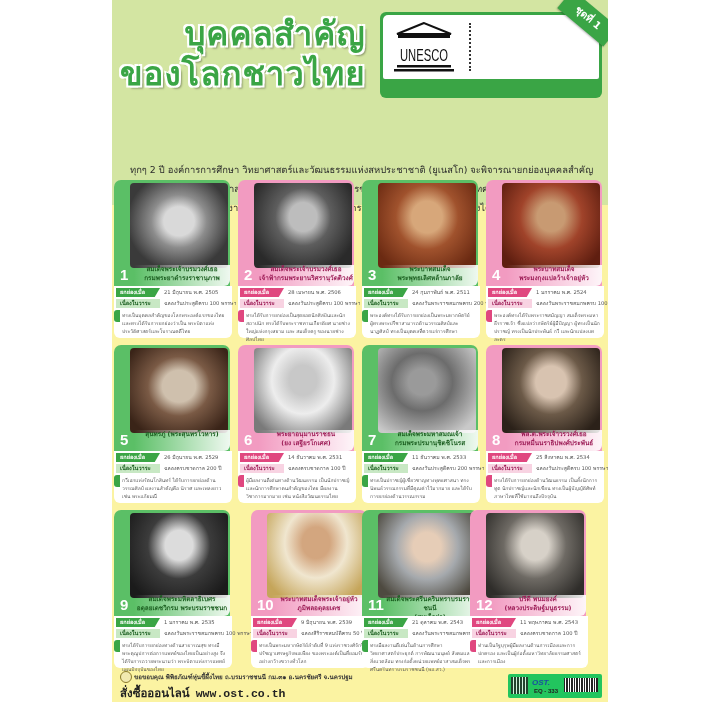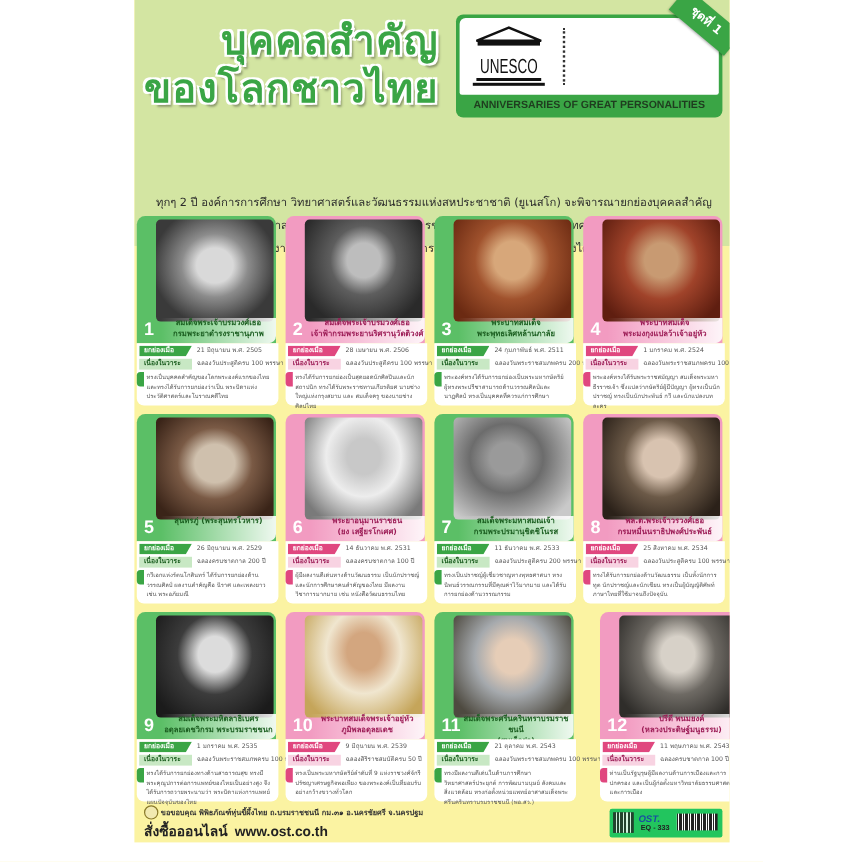--- a/index.html
+++ b/index.html
@@ -35,21 +35,21 @@
   .card.pink .lbl2{background:#f8d3e2;color:#9c1c56;}
   .card .val{position:absolute;left:50px;font-size:5.2px;line-height:9px;color:#555;white-space:nowrap;}
   .card .desc{position:absolute;left:8px;top:25px;width:106px;font-size:4.9px;line-height:8px;color:#555;}
   .card .tab{position:absolute;left:0;top:24px;width:6px;height:12px;border-radius:3px 0 0 3px;}
   .card.green .tab{background:#3aa545;}
   .card.pink .tab{background:#e0477f;}
   .footer{position:absolute;left:0;top:668px;width:496px;height:34px;}
   .footer .thanks{position:absolute;left:22px;top:4px;font-size:6.2px;font-weight:bold;color:#333;white-space:nowrap;}
   .footer .seal{position:absolute;left:8px;top:3px;width:10px;height:10px;border-radius:50%;border:1px solid #8a7a2a;background:#f1e9b0;}
   .footer .order{position:absolute;left:8px;top:16px;font-size:11.5px;font-weight:bold;color:#222;white-space:nowrap;}
-  .footer .order .url{font-family:Liberation Sans, sans-serif;margin-left:6px;}
+  .footer .order .url{font-family:Liberation Mono, monospace;margin-left:6px;}
   .footer .fine{position:absolute;left:240px;top:10px;width:150px;font-size:2.8px;line-height:4px;color:#666;}
   .footer .badge{position:absolute;left:396px;top:6px;width:94px;height:24px;background:#22c55e;border-radius:2px;}
   .footer .qr{position:absolute;left:3px;top:3px;width:17px;height:17px;background:repeating-linear-gradient(90deg,#222 0 2px,#fff 2px 3px),#222;opacity:0.8;}
   .footer .ost{position:absolute;left:24px;top:4px;font-family:"Liberation Sans",sans-serif;font-weight:bold;font-style:italic;font-size:8px;color:#1a4fa0;}
   .footer .code{position:absolute;left:26px;top:14px;font-family:"Liberation Sans",sans-serif;font-weight:bold;font-size:6px;color:#222;}
   .footer .barcode{position:absolute;left:56px;top:4px;width:34px;height:14px;background:repeating-linear-gradient(90deg,#222 0 1px,#fff 1px 2px,#222 2px 4px,#fff 4px 5px);}
 </style>
 </head>
 <body>
 
@@ -65,21 +65,20 @@
     <div class="unesco-inner">
       <svg class="unesco-logo" viewBox="0 0 62 52">
         <polygon points="31,2 4,13 58,13" fill="none" stroke="#111" stroke-width="2"></polygon>
         <rect x="5" y="14" width="52" height="3" fill="#111"></rect>
         <text x="31" y="40" font-family="Liberation Sans, sans-serif" font-size="17" text-anchor="middle" fill="#111" textLength="48" lengthAdjust="spacingAndGlyphs">UNESCO</text>
         <rect x="4" y="44" width="54" height="2.5" fill="#111"></rect>
         <rect x="1" y="48" width="60" height="2.5" fill="#111"></rect>
       </svg>
       <div class="unesco-dots"></div>
     </div>
-    <div class="unesco-banner">ANNIVERSARIES OF GREAT PERSONALITIES</div>
     <div class="ribbon">ชุดที่ 1</div>
   </div>
 
   <div class="intro">
     <div>ทุกๆ 2 ปี องค์การการศึกษา วิทยาศาสตร์และวัฒนธรรมแห่งสหประชาชาติ (ยูเนสโก) จะพิจารณายกย่องบุคคลสำคัญ</div>
     <div>ในด้านการศึกษา วิทยาศาสตร์ วัฒนธรรม และการสื่อสารของแต่ละประเทศ ตามที่ประเทศสมาชิกเสนอชื่อ เพื่อประกาศให้</div>
     <div>ประชาคมโลกได้รับรู้คุณงามความดีของบุคคลนั้น เป็นการเชิดชูเกียรติ และให้คนรุ่นหลังได้เรียนรู้เป็นแบบอย่างอันดีงาม</div>
   </div>
 
   <div id="cards">
@@ -238,21 +237,21 @@
         </div>
         <div class="info">
           <div class="lbl lbl1" style="top:2px">ยกย่องเมื่อ</div>
           <div class="val" style="top:2px">1 มกราคม พ.ศ. 2535</div>
           <div class="lbl lbl2" style="top:13px">เนื่องในวาระ</div>
           <div class="val" style="top:13px">ฉลองวันพระราชสมภพครบ 100 พรรษา</div>
           <div class="tab"></div>
           <div class="desc">ทรงได้รับการยกย่องทางด้านสาธารณสุข ทรงมีพระคุณูปการต่อการแพทย์ของไทยเป็นอย่างสูง จึงได้รับการถวายพระนามว่า พระบิดาแห่งการแพทย์แผนปัจจุบันของไทย</div>
         </div>
       </div>
-      <div class="card pink" style="left: 126px; top: 510px;">
+      <div class="card pink" style="left: 139px; top: 510px;">
         <div class="frame">
           <div class="photo" style="background:radial-gradient(ellipse at 50% 35%,#d3a67f 0 20%,#f0e6cf 45%,#c5a55a 85%)"></div>
           <div class="num">10</div>
           <div class="name">
             <div>พระบาทสมเด็จพระเจ้าอยู่หัว</div>
             <div>ภูมิพลอดุลยเดช</div>
           </div>
         </div>
         <div class="info">
           <div class="lbl lbl1" style="top:2px">ยกย่องเมื่อ</div>
@@ -274,21 +273,21 @@
         </div>
         <div class="info">
           <div class="lbl lbl1" style="top:2px">ยกย่องเมื่อ</div>
           <div class="val" style="top:2px">21 ตุลาคม พ.ศ. 2543</div>
           <div class="lbl lbl2" style="top:13px">เนื่องในวาระ</div>
           <div class="val" style="top:13px">ฉลองวันพระราชสมภพครบ 100 พรรษา</div>
           <div class="tab"></div>
           <div class="desc">ทรงมีผลงานดีเด่นในด้านการศึกษา วิทยาศาสตร์ประยุกต์ การพัฒนามนุษย์ สังคมและสิ่งแวดล้อม ทรงก่อตั้งหน่วยแพทย์อาสาสมเด็จพระศรีนครินทราบรมราชชนนี (พอ.สว.)</div>
         </div>
       </div>
-      <div class="card pink" style="left: 388px; top: 510px;">
+      <div class="card pink" style="left: 358px; top: 510px;">
         <div class="frame">
           <div class="photo" style="background:radial-gradient(ellipse at 50% 38%,#d7d1c8 0 20%,#6e6a64 45%,#2f2d2a 85%)"></div>
           <div class="num">12</div>
           <div class="name">
             <div>ปรีดี พนมยงค์</div>
             <div>(หลวงประดิษฐ์มนูธรรม)</div>
           </div>
         </div>
         <div class="info">
           <div class="lbl lbl1" style="top:2px">ยกย่องเมื่อ</div>

